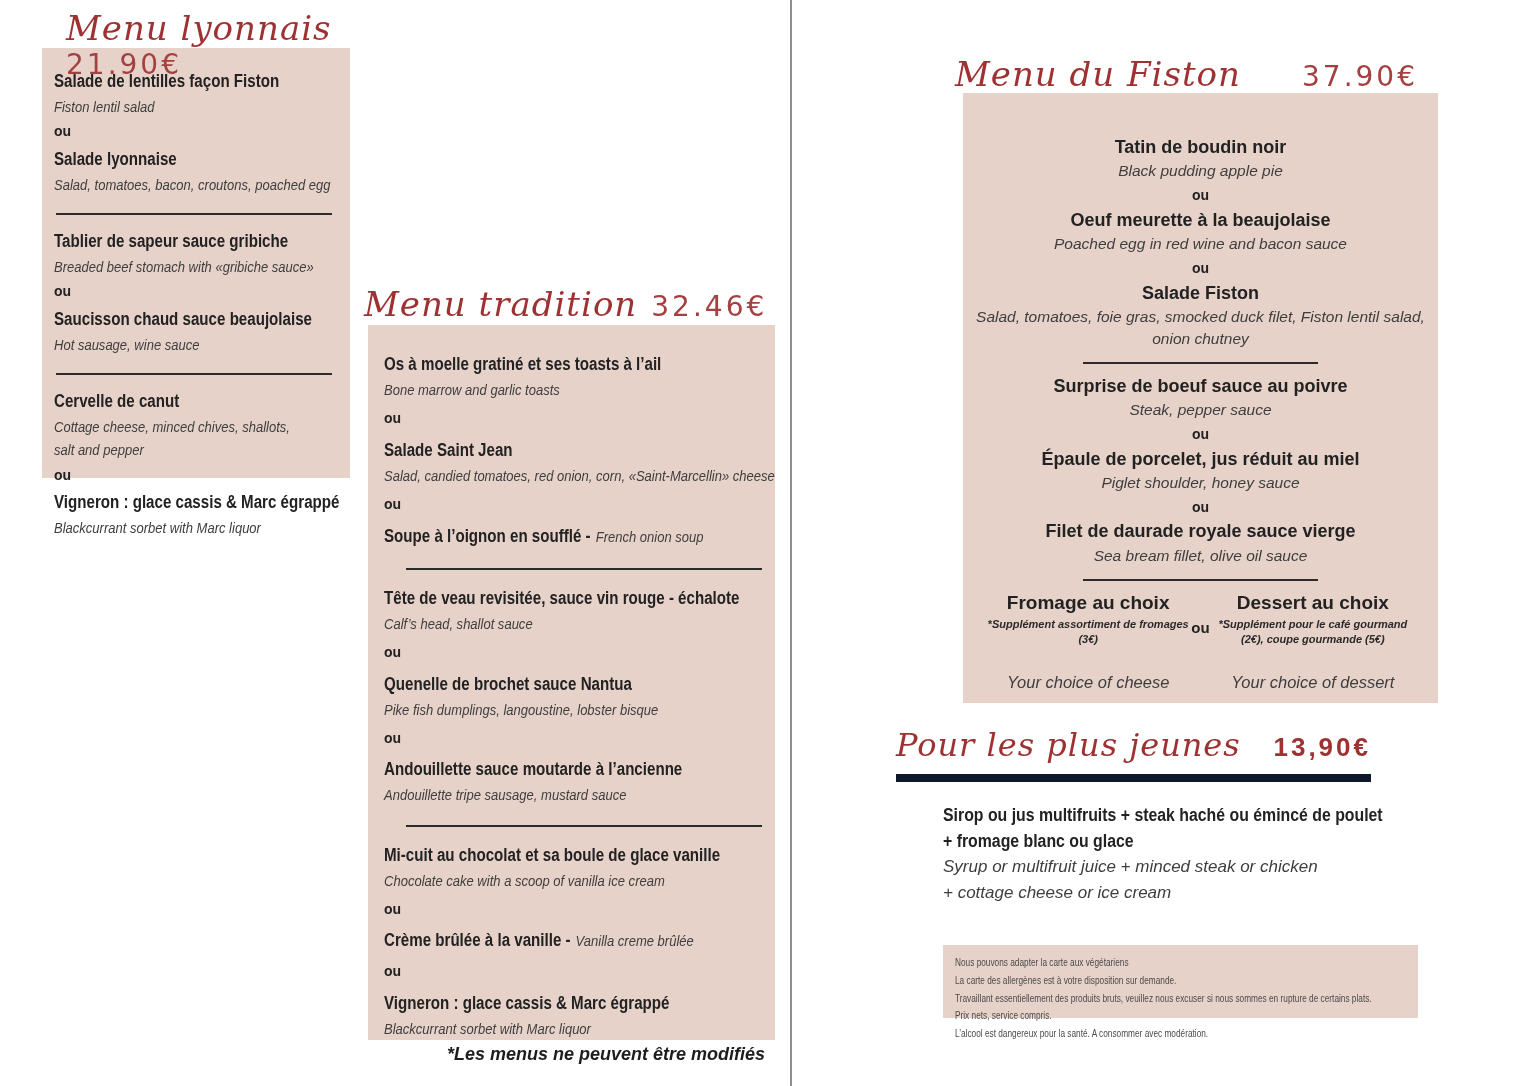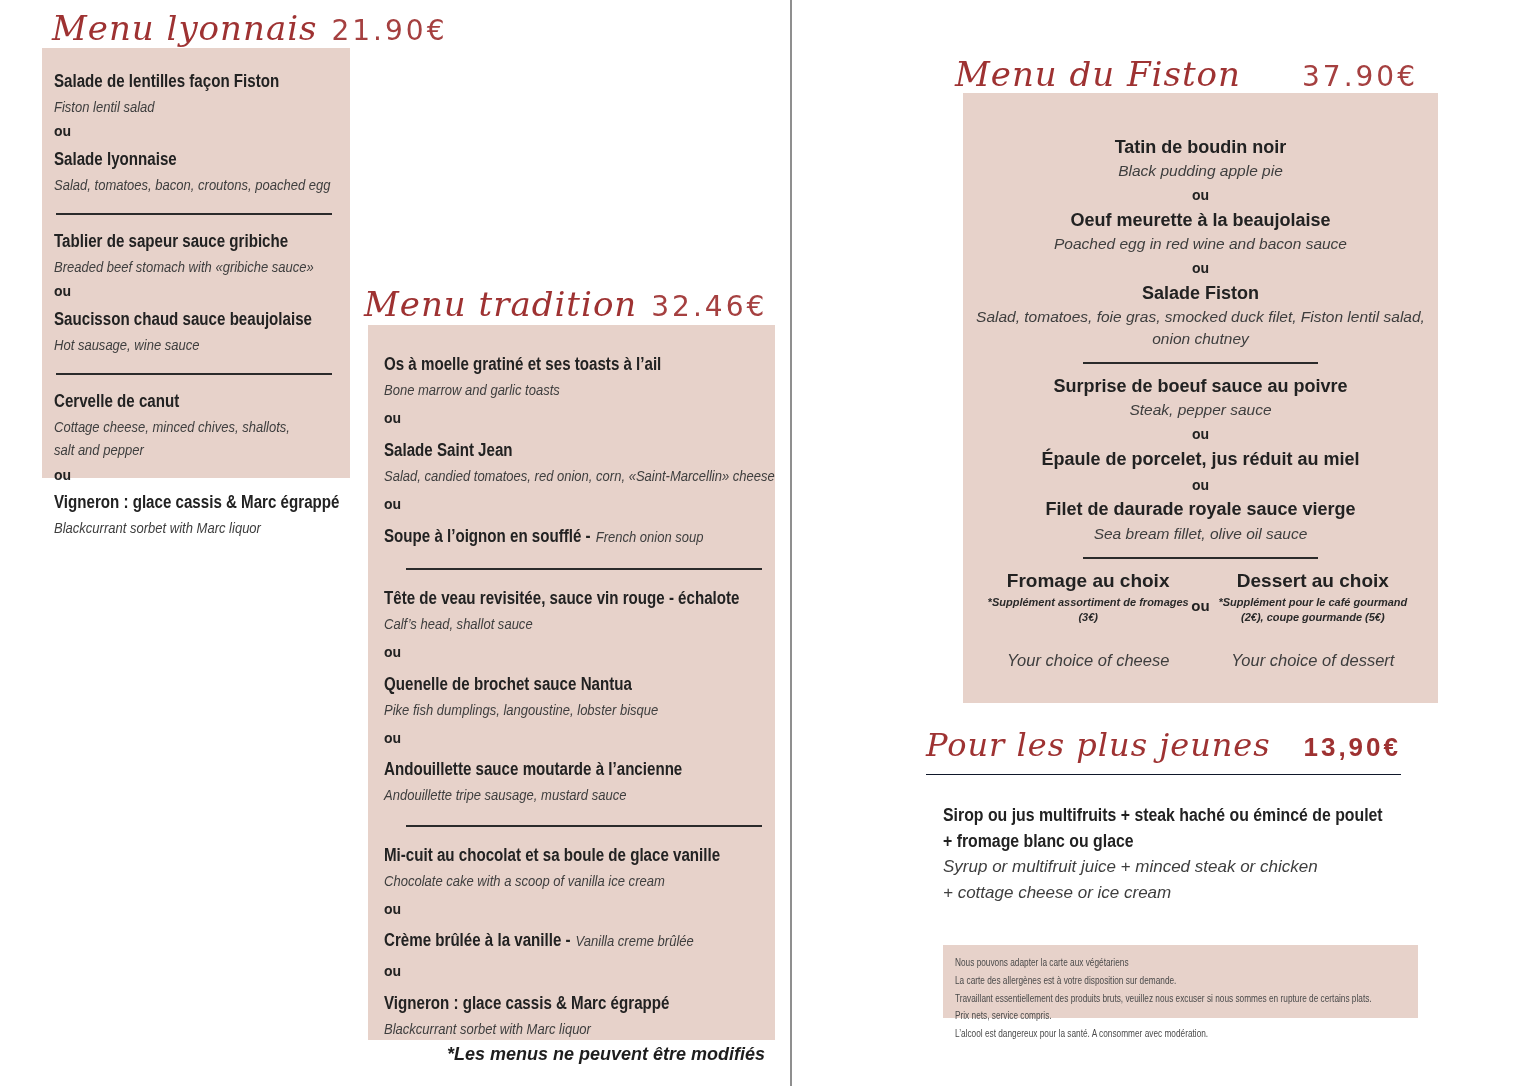--- a/index.html
+++ b/index.html
@@ -17,21 +17,21 @@
   .vline{position:absolute;left:790px;top:0;width:2px;height:1086px;background:#8f8f8f;}
 
   
   .menu-box{position:absolute;background:var(--panel);}
   .box-lyonnais{left:42px;top:48px;width:308px;height:430px;padding:20px 10px 0 12px;}
   .box-tradition{left:368px;top:325px;width:407px;height:715px;padding:26px 14px 0 16px;}
   .box-fiston{left:963px;top:93px;width:475px;height:610px;padding:42px 10px 0;text-align:center;}
 
   
   .title-row{position:absolute;display:flex;align-items:baseline;z-index:3;}
-  .t-lyonnais{left:52px;top:8px;}
+  .t-lyonnais{left:52px;top:8px;flex-direction:column;}
   .t-tradition{left:364px;top:284px;width:400px;justify-content:space-between;}
   .t-fiston{left:955px;top:54px;width:463px;justify-content:space-between;gap:44px;}
   .script{font-family:"DejaVu Serif",serif;font-style:italic;font-weight:400;
           color:var(--accent);font-size:34px;letter-spacing:1px;white-space:nowrap;}
   .script-price{font-family:"DejaVu Sans",sans-serif;font-weight:400;color:#a54040;
           font-size:28px;letter-spacing:3px;white-space:nowrap;margin-left:14px;}
 
   
   .dish{margin-bottom:4px;}
   .dish-name{font-size:18px;font-weight:700;color:var(--ink);line-height:1.5;}
@@ -55,22 +55,22 @@
 
   
   .choices{display:flex;justify-content:space-between;align-items:flex-start;padding:0 12px;margin-top:4px;}
   .choice{width:210px;text-align:center;}
   .choice-title{font-size:19px;font-weight:700;color:var(--ink);line-height:1.3;}
   .choice-note{font-size:11px;font-weight:700;font-style:italic;color:#2a2a2a;line-height:1.35;margin-top:2px;}
   .choice-sub{font-size:16.5px;font-style:italic;color:var(--ink-soft);margin-top:26px;}
   .choice-or{font-size:15px;font-weight:700;color:var(--ink);margin-top:28px;}
 
   
-  .t-jeunes{left:926px;top:726px;width:475px;justify-content:space-between;align-items:baseline;
-            border-bottom:1px solid #0f172a;padding-bottom:10px;}
+  .t-jeunes{left:896px;top:726px;width:475px;justify-content:space-between;align-items:baseline;
+            border-bottom:8px solid #0f172a;padding-bottom:10px;}
   .t-jeunes .script{font-size:32px;}
   .kids-price{font-family:"Liberation Sans",sans-serif;font-weight:700;font-size:26px;
               letter-spacing:3px;color:var(--accent);white-space:nowrap;}
   .kids-text{position:absolute;left:943px;top:802px;width:475px;}
   .kids-bold{font-size:18px;font-weight:700;color:var(--ink);line-height:1.45;}
   .kids-italic{font-size:17px;font-style:italic;color:var(--ink-soft);line-height:1.5;}
   .kids-text .sx{transform:scaleX(.88);}
 
   
   .notes-box{position:absolute;left:943px;top:945px;width:475px;height:73px;
@@ -196,20 +196,21 @@
           <div class="dish-desc">Salad, tomatoes, foie gras, smocked duck filet, Fiston lentil salad, onion chutney</div>
         </div>
         <div class="rule"></div>
         <div class="dish">
           <div class="dish-name">Surprise de boeuf sauce au poivre</div>
           <div class="dish-desc">Steak, pepper sauce</div>
         </div>
         <div class="or">ou</div>
         <div class="dish">
           <div class="dish-name">Épaule de porcelet, jus réduit au miel</div>
+          <div class="dish-desc">Piglet shoulder, honey sauce</div>
         </div>
         <div class="or">ou</div>
         <div class="dish">
           <div class="dish-name">Filet de daurade royale sauce vierge</div>
           <div class="dish-desc">Sea bream fillet, olive oil sauce</div>
         </div>
         <div class="rule"></div>
       </div>
     <div class="choices">
       <div class="choice">

